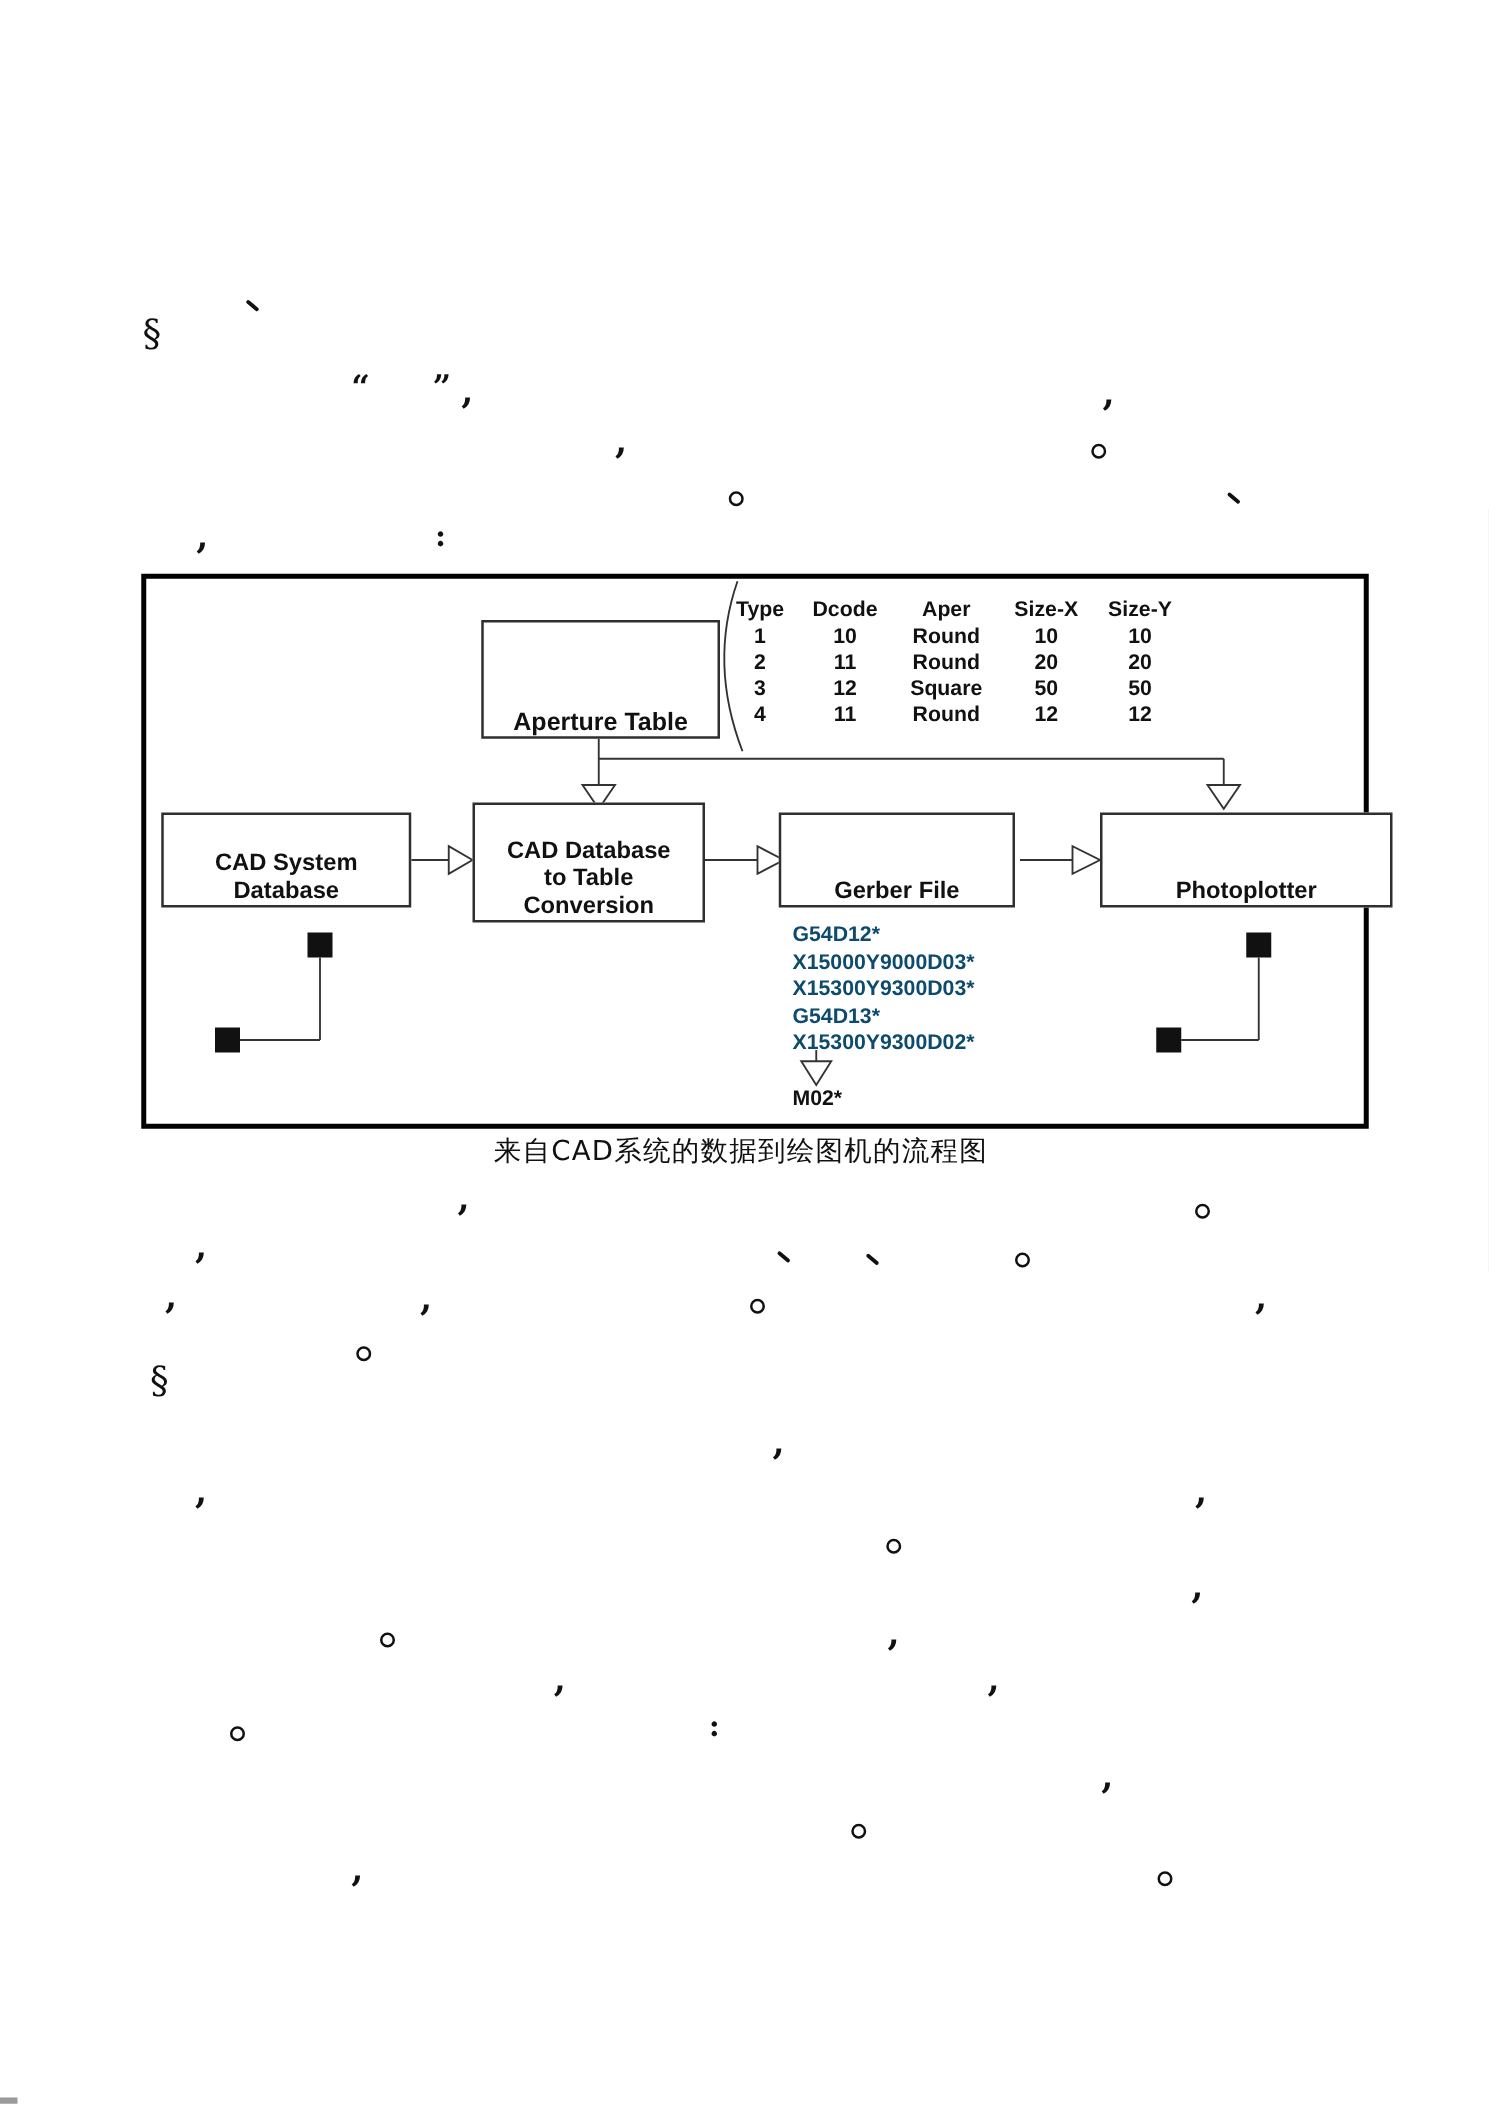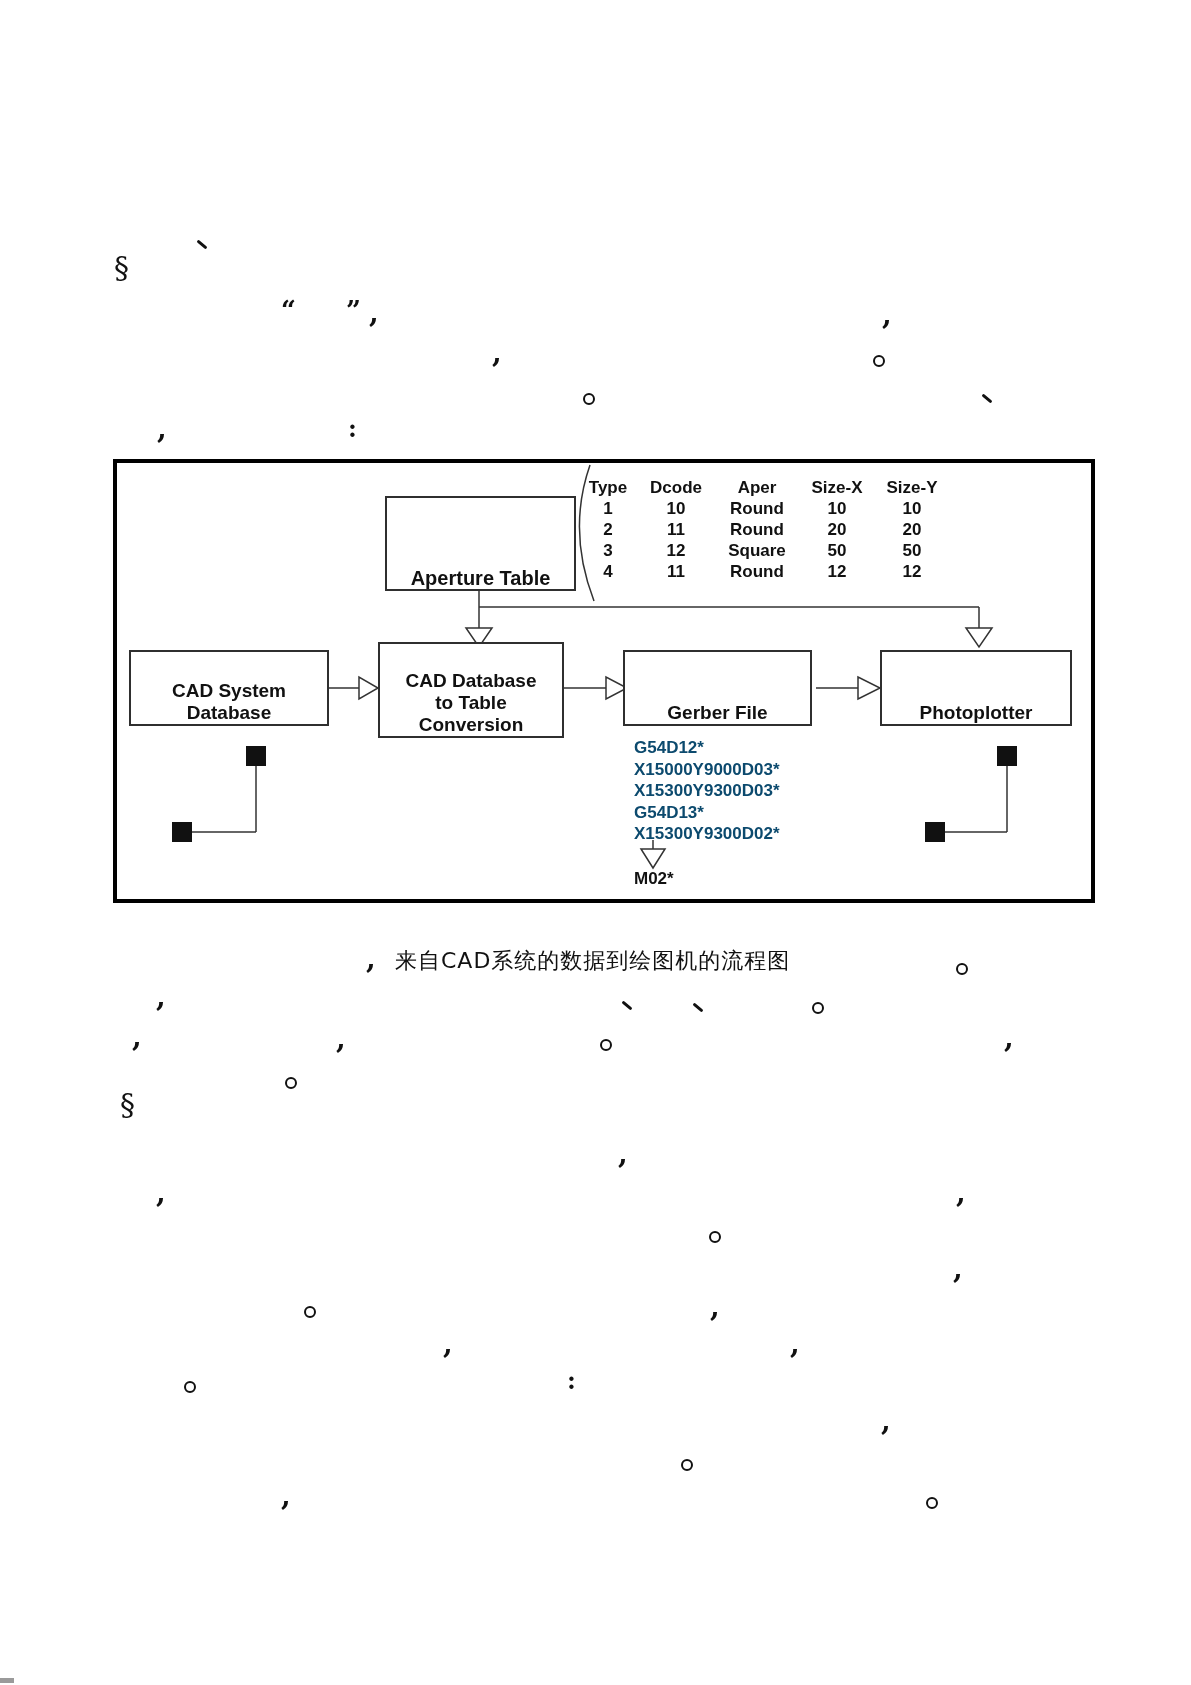--- a/index.html
+++ b/index.html
@@ -28,21 +28,21 @@
   .flow-box{
     position:absolute;border:2px solid #2f2f2f;background:#fff;
     display:flex;flex-direction:column;align-items:center;justify-content:flex-end;
     font-weight:bold;font-size:19px;line-height:22px;text-align:center;
     box-sizing:border-box;color:#111;
   }
   .box-aperture{left:268px;top:33px;width:191px;height:95px;font-size:20px;}
   .box-cad-db{left:12px;top:187px;width:200px;height:76px;}
   .box-conv{left:261px;top:179px;width:186px;height:96px;}
   .box-gerber{left:506px;top:187px;width:189px;height:76px;}
-  .box-photo{left:763px;top:187px;width:192px;height:76px;}
+  .box-photo{left:763px;top:187px;width:234px;height:76px;}
   .aperture-table{
     position:absolute;left:460px;top:14px;border-collapse:collapse;
     font-size:17px;font-weight:bold;color:#111;
   }
   .aperture-table th,.aperture-table td{
     padding:0;height:21px;text-align:center;font-weight:bold;white-space:nowrap;
   }
   .aperture-table th{padding:0 4px;}
   .col-aper{width:54px}.col-dcode{width:66px}.col-type{width:80px}
   .col-sizex{width:64px}.col-sizey{width:70px}
@@ -51,21 +51,20 @@
     font-weight:bold;font-size:17px;line-height:21.5px;color:#0c4a6e;white-space:pre;
   }
   .m02-label{
     position:absolute;left:517px;top:406px;
     font-weight:bold;font-size:17px;color:#111;
   }
   .figure-caption{
     position:absolute;left:395px;top:906px;
     font-size:22px;letter-spacing:1px;color:#111;
     font-family:"DejaVu Sans", sans-serif;
-    margin-top:40px;
   }
   .bottom-artifact{
     position:absolute;left:0;top:1678px;width:14px;height:5px;background:#9a9a9a;
   }
 </style>
 </head>
 <body>
 
 <div class="page">
 

